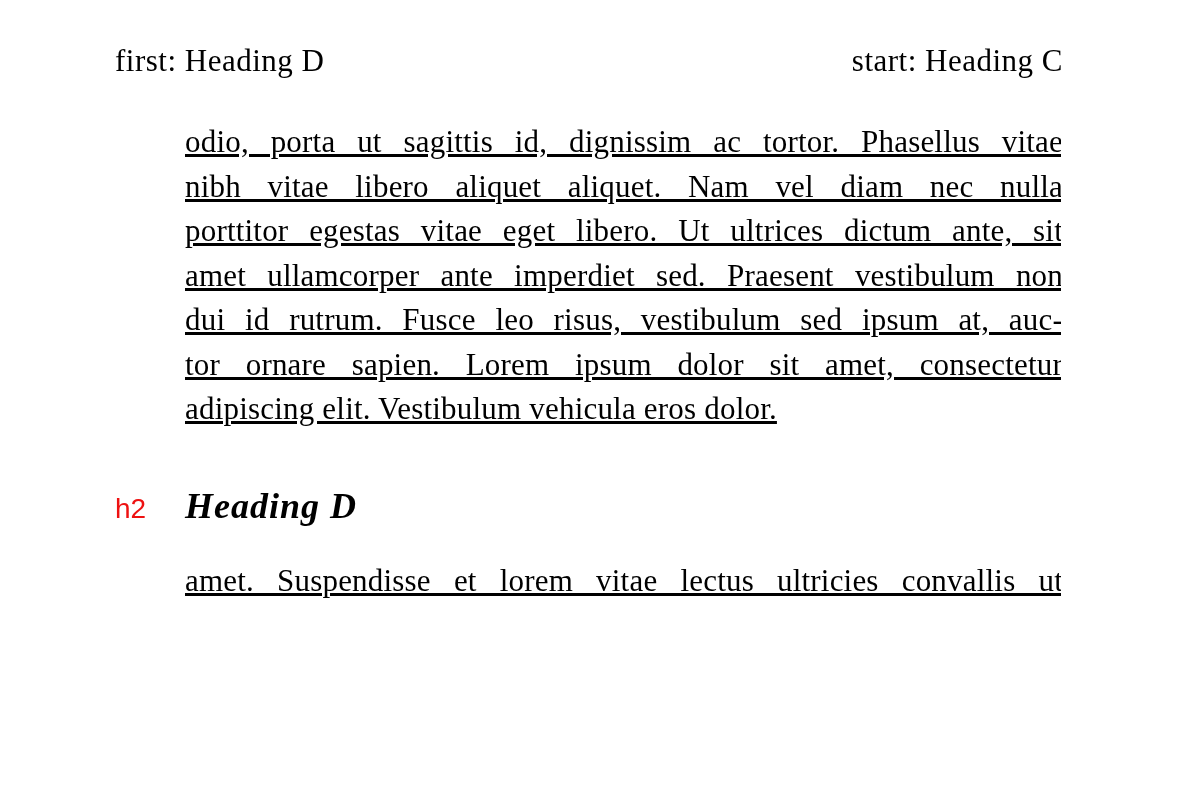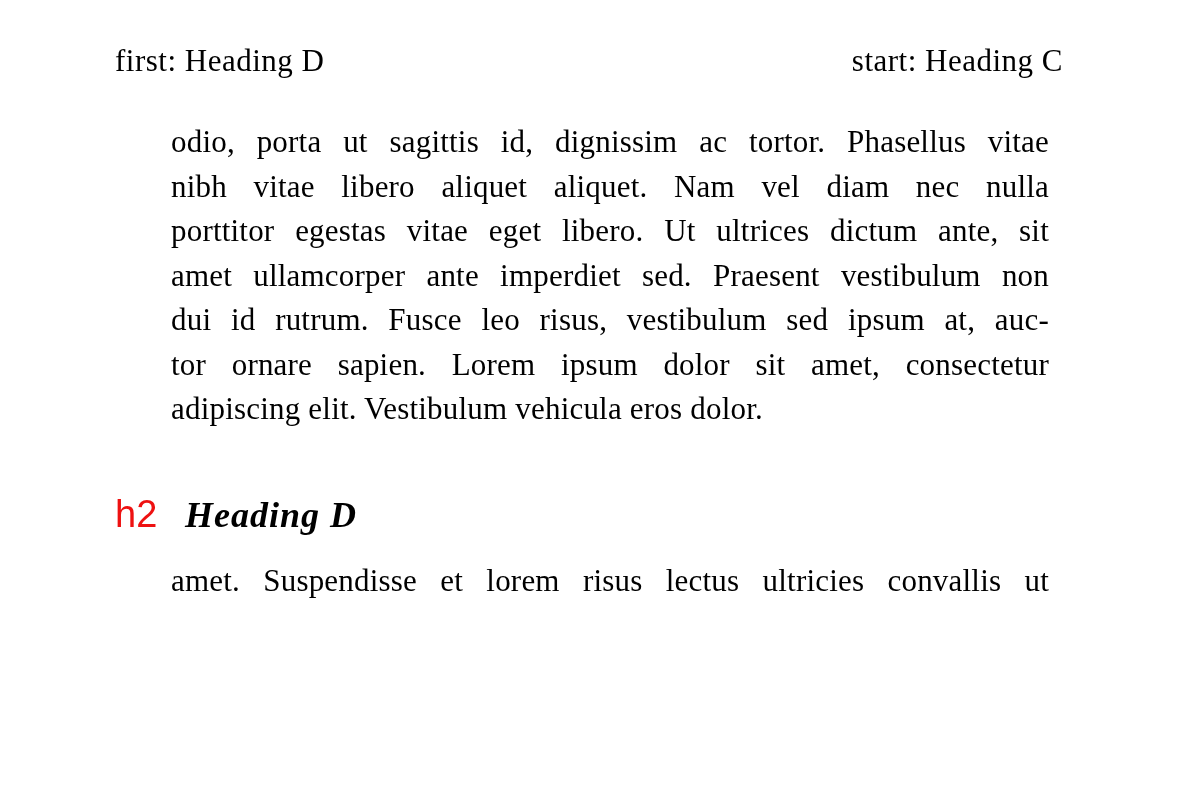--- a/index.html
+++ b/index.html
@@ -28,25 +28,26 @@
     align-items: baseline;
     font-size: 31px;
     line-height: 1.15;
     letter-spacing: 0.5px;
     white-space: nowrap;
   }
 
   
   .para {
     position: absolute;
-    left: 171px;
+    left: 185px;
     width: 878px;
     font-size: 31px;
     line-height: 44.5px;
     letter-spacing: 0.2px;
+    text-decoration: underline;
   }
   .para-top { top: 120px; }
   .para-bottom { top: 559px; }
 
   .jline {
     text-align: justify;
     text-align-last: justify;
     height: 44.5px;
     overflow: hidden;
   }
@@ -60,21 +61,21 @@
     top: 487px;
     left: 115px;
     display: flex;
     align-items: baseline;
     line-height: 1;
   }
   .element-marker {
     display: inline-block;
     width: 70px;
     font-family: "Liberation Sans", sans-serif;
-    font-size: 38px;
+    font-size: 28px;
     color: #ee1111;
     line-height: 1;
     margin-top: 8px;
   }
   .heading-title {
     font-size: 36px;
     font-weight: bold;
     letter-spacing: 1px;
     line-height: 1;
     white-space: nowrap;
@@ -100,16 +101,16 @@
     <div class="jline">tor ornare sapien. Lorem ipsum dolor sit amet, consectetur</div>
     <div class="jline last-line">adipiscing elit. Vestibulum vehicula eros dolor.</div>
   </div>
 
   <div class="heading-row">
     <span class="element-marker">h2</span>
     <span class="heading-title">Heading D</span>
   </div>
 
   <div class="para para-bottom">
-    <div class="jline">amet. Suspendisse et lorem risus lectus ultricies convallis ut</div>
+    <div class="jline">amet. Suspendisse et lorem vitae lectus ultricies convallis ut</div>
   </div>
 
 </div>
 
 </body></html>

